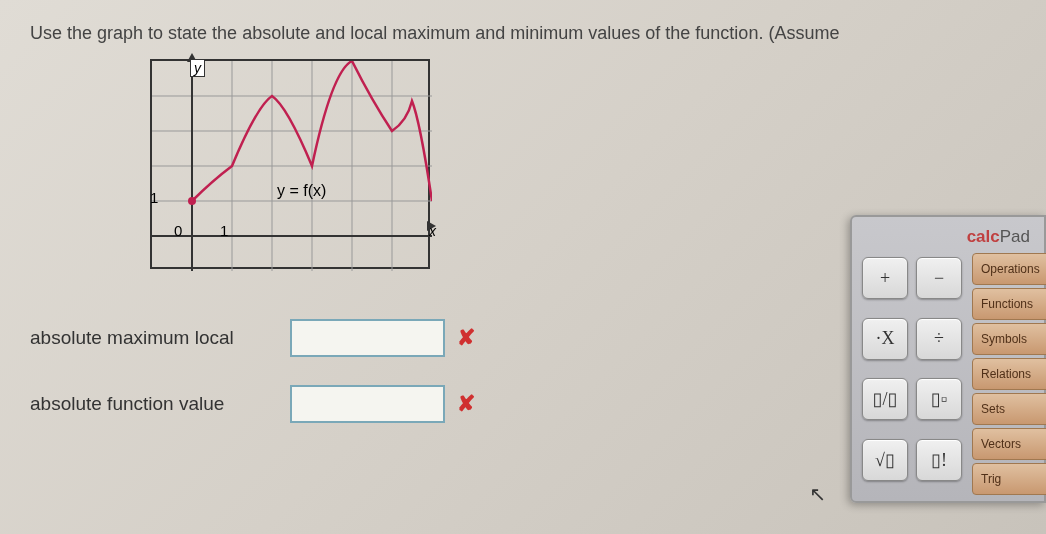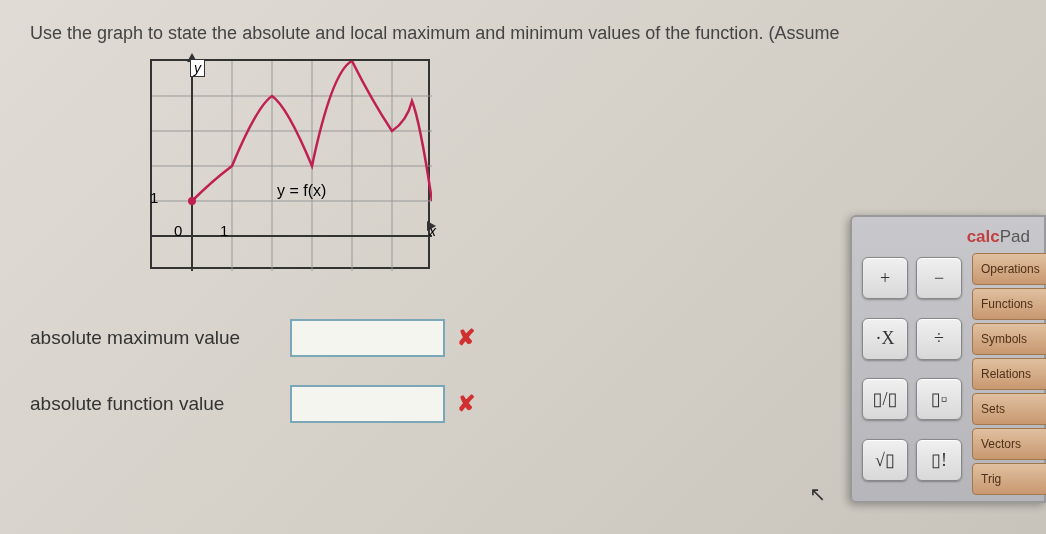--- a/index.html
+++ b/index.html
@@ -249,21 +249,21 @@
       <div class="axis-label-x">x</div>
       <div class="tick-0">0</div>
       <div class="tick-1x">1</div>
       <div class="tick-1y">1</div>
       <div class="fn-label">y = f(x)</div>
     </div>
   </div>
 
   <div class="answers">
     <div class="answer-row">
-      <div class="answer-label">absolute maximum value</div>
+      <div class="answer-label">absolute maximum local</div>
       <input class="answer-input" value="" style="">
       <span class="x-mark">✘</span>
     </div>
     <div class="answer-row">
       <div class="answer-label">absolute function value</div>
       <input class="answer-input" value="" style="">
       <span class="x-mark">✘</span>
     </div>
   </div>
 

